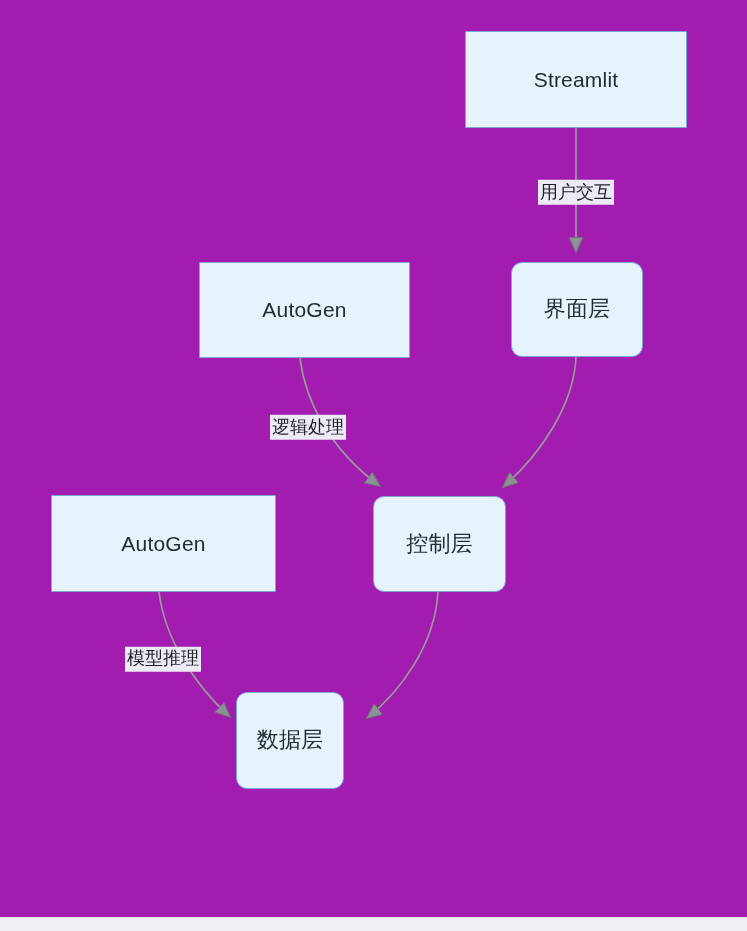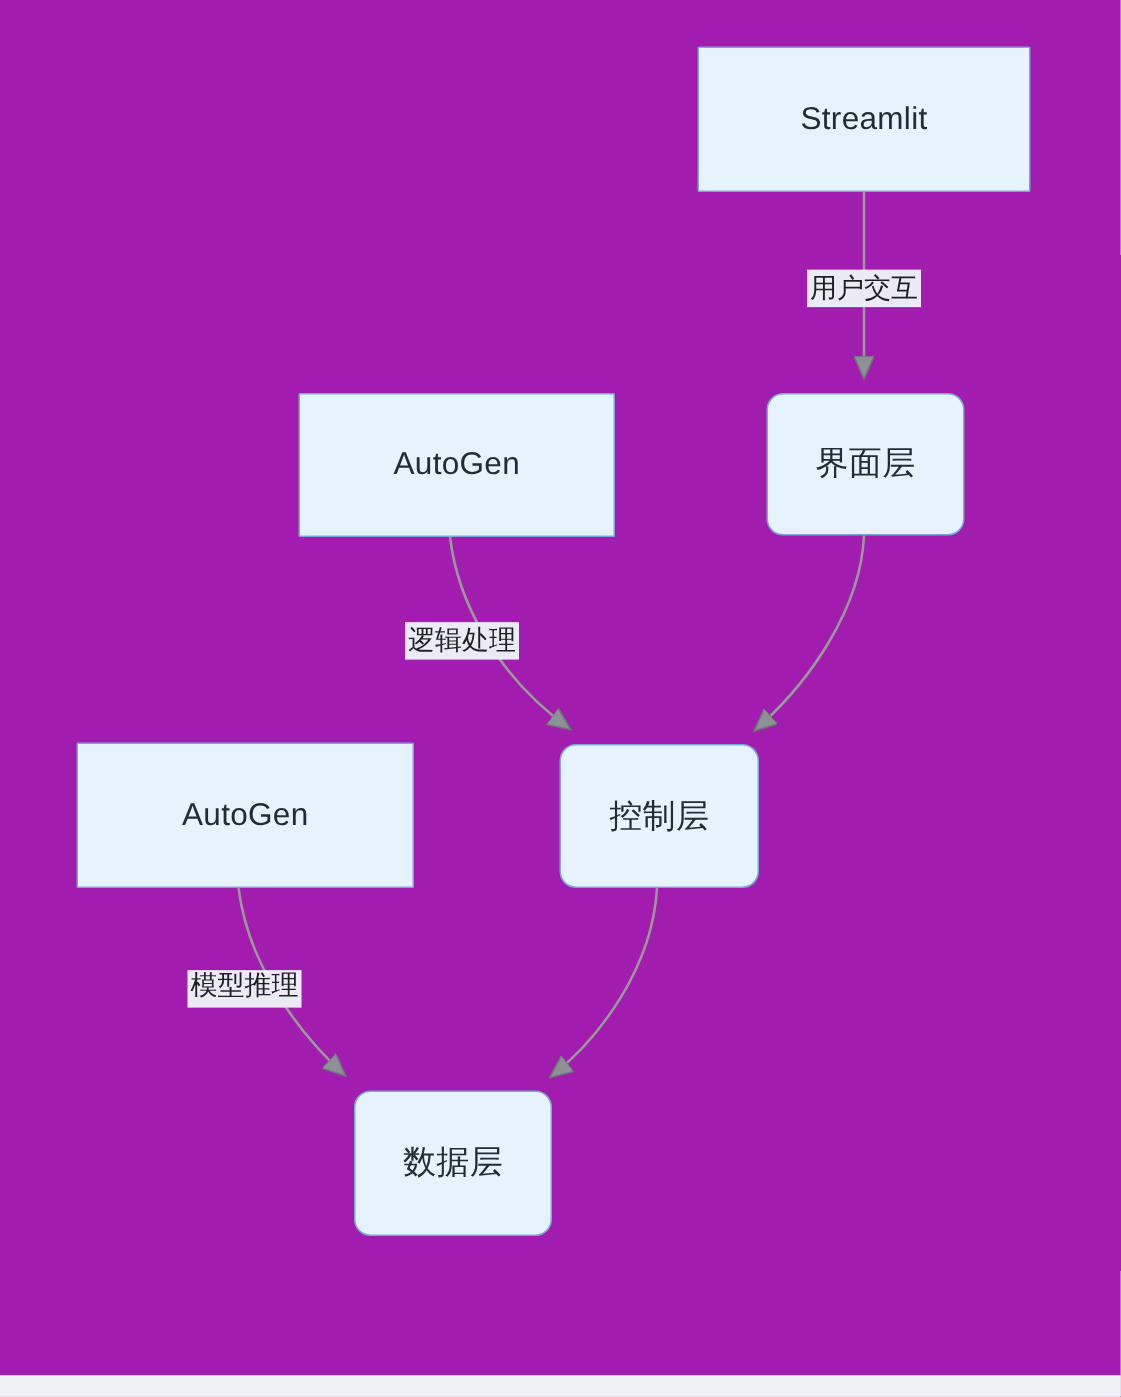--- a/index.html
+++ b/index.html
@@ -100,21 +100,21 @@
   </div>
 
   <div class="node round" style="left:511px; top:262px; width:132px; height:95px;text-align:center;">
     <span class="node-label cjk">界面层</span>
   </div>
 
   <div class="node round" style="left:373px; top:496px; width:133px; height:96px;">
     <span class="node-label cjk">控制层</span>
   </div>
 
-  <div class="node round" style="left:236px; top:727px; width:132px; height:97px;">
+  <div class="node round" style="left:236px; top:692px; width:108px; height:97px;">
     <span class="node-label cjk">数据层</span>
   </div>
 
   <div class="edge-label" style="left:576px; top:192px;">用户交互</div>
 
   <div class="edge-label" style="left:308px; top:427px;">逻辑处理</div>
 
   <div class="edge-label" style="left:163px; top:659px;font-family:Liberation Mono, monospace;">模型推理</div>
 
 </div>

